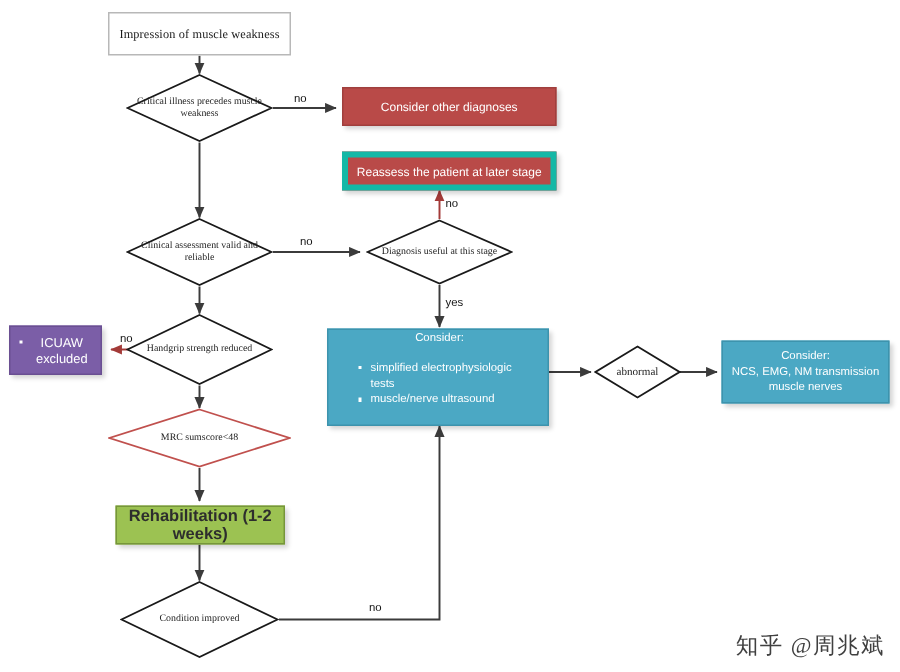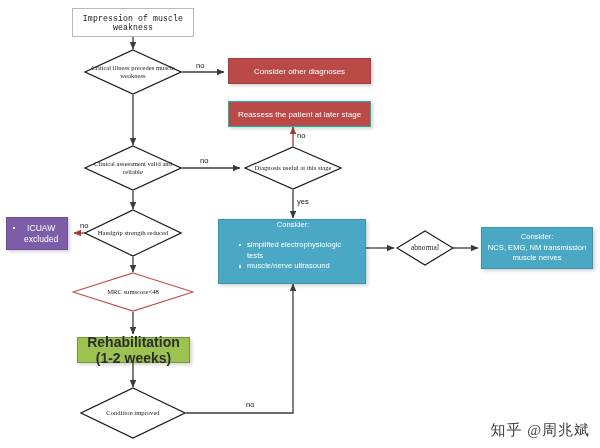--- a/index.html
+++ b/index.html
@@ -14,36 +14,36 @@
   svg.edges{position:absolute;left:0;top:0;width:600px;height:448px;pointer-events:none;}
 
   .node{position:absolute;box-sizing:border-box;}
 
   
   .rect-plain{
     background:#ffffff;
     border:1px solid #b8b8b8;
     display:flex;align-items:center;justify-content:center;
     text-align:center;
-    font-family:Liberation Mono, monospace;
+    font-family:Liberation Serif, serif;
     font-size:8.2px;color:#1a1a1a;
     letter-spacing:.1px;
   }
 
   
   .rect-fill{
     display:flex;align-items:center;justify-content:center;
     text-align:center;
     font-family:"Liberation Sans", sans-serif;
     color:#ffffff;
     box-shadow:2px 2px 3px rgba(0,0,0,.17);
   }
   .rect-red{font-size:8px;}
   .rect-teal{font-size:7.6px;}
-  .rect-green{font-size:14px;font-weight:bold;color:#2d2d2d;}
+  .rect-green{font-size:11px;font-weight:bold;color:#2d2d2d;}
   .rect-purple{font-size:8.6px;}
 
   .teal-body{width:100%;padding:4px 6px 4px 8px;box-sizing:border-box;}
   .teal-title{text-align:center;margin-bottom:1px;}
   .teal-list{margin:11px;padding:0;list-style:none;text-align:left;}
   .teal-list li{position:relative;padding-left:9px;line-height:10.6px;}
   .teal-list li:before{
     content:"";position:absolute;left:1px;top:4.2px;
     width:2.2px;height:2.2px;background:#ffffff;
   }
@@ -134,21 +134,21 @@
     <svg width="98" height="46" viewBox="0 0 98 46">
       <polygon points="49,1 97,23 49,45 1,23" fill="#ffffff" stroke="#1a1a1a" stroke-width="1.2"></polygon>
     </svg>
     <div class="dtext">Critical illness precedes muscle weakness</div>
   </div>
 
   <div class="node rect-fill rect-red" style="left:228px;top:58px;width:143px;height:26px;background:#b94a48;border:1px solid #a03f3d;">
     <span>Consider other diagnoses</span>
   </div>
 
-  <div class="node rect-fill rect-red" style="left:228px;top:101px;width:143px;height:26px;background:#b94a48;border:1px solid #14b8a6;">
+  <div class="node rect-fill rect-red" style="left:228px;top:101px;width:143px;height:26px;background:#b94a48;border:4px solid #14b8a6;">
     <span>Reassess the patient at later stage</span>
   </div>
 
   <div class="diamond" style="left:84px;top:145px;width:98px;height:46px;">
     <svg width="98" height="46" viewBox="0 0 98 46">
       <polygon points="49,1 97,23 49,45 1,23" fill="#ffffff" stroke="#1a1a1a" stroke-width="1.2"></polygon>
     </svg>
     <div class="dtext">Clinical assessment valid and reliable</div>
   </div>
 

